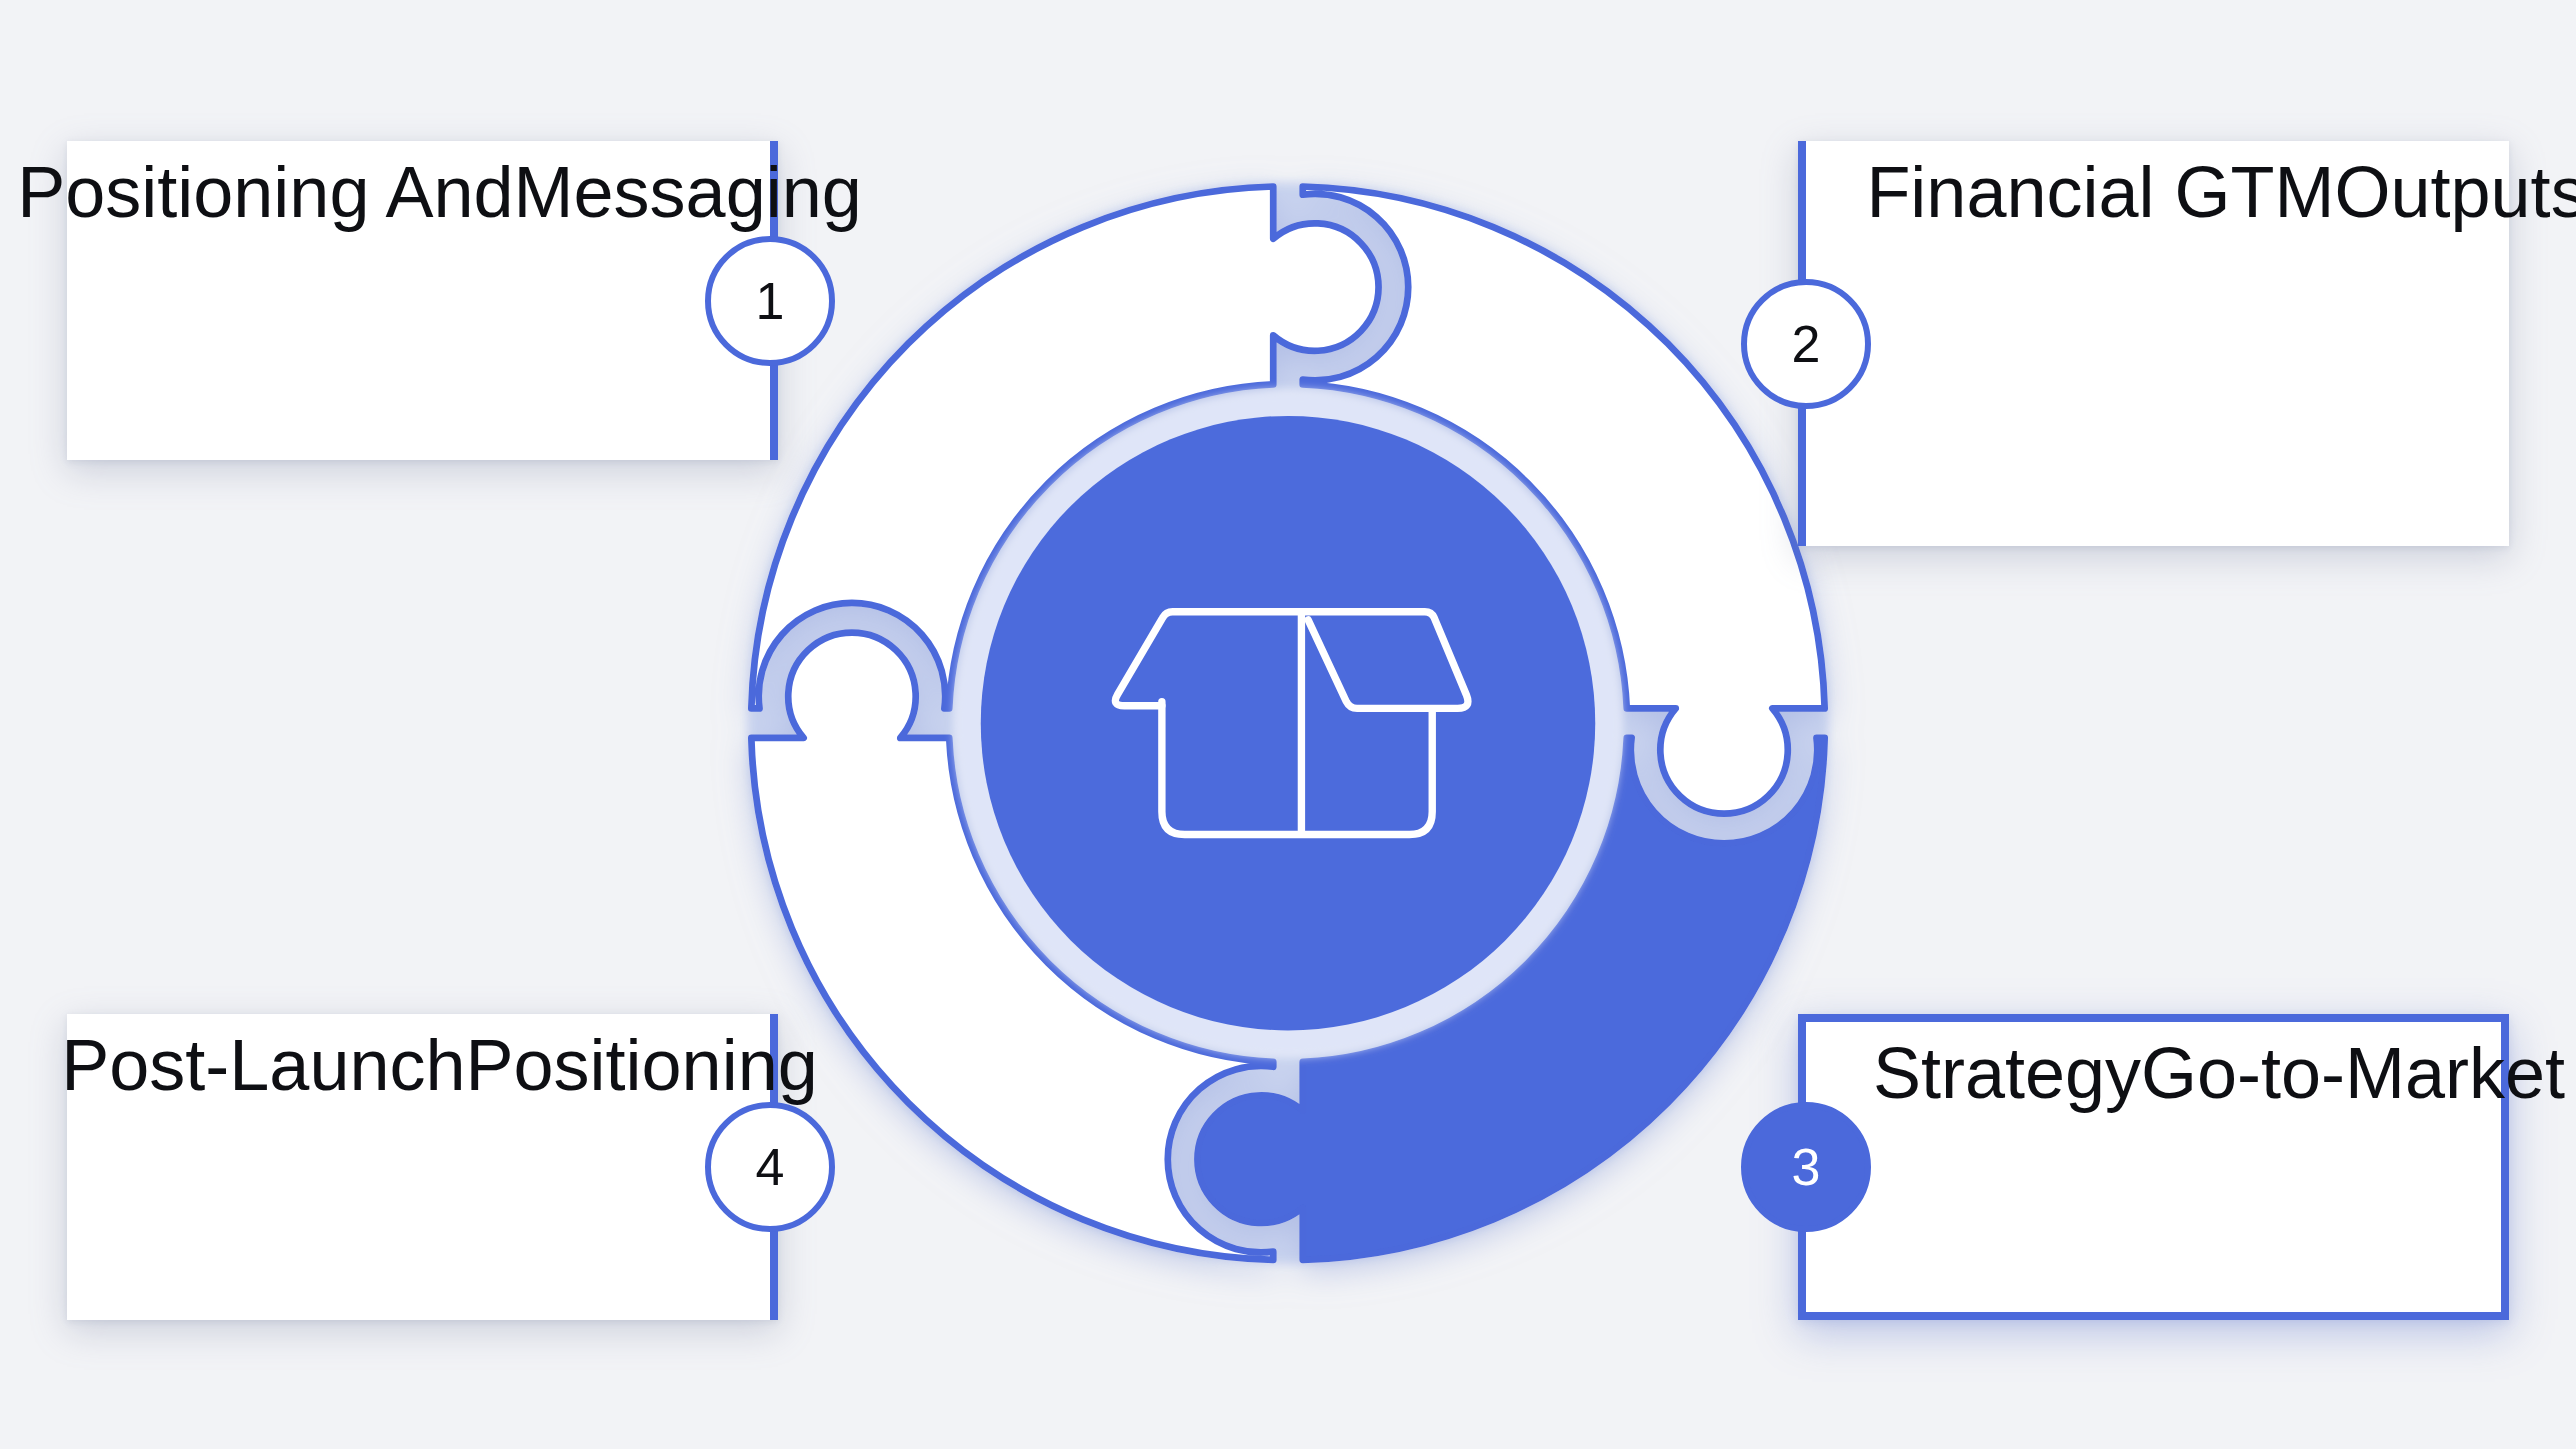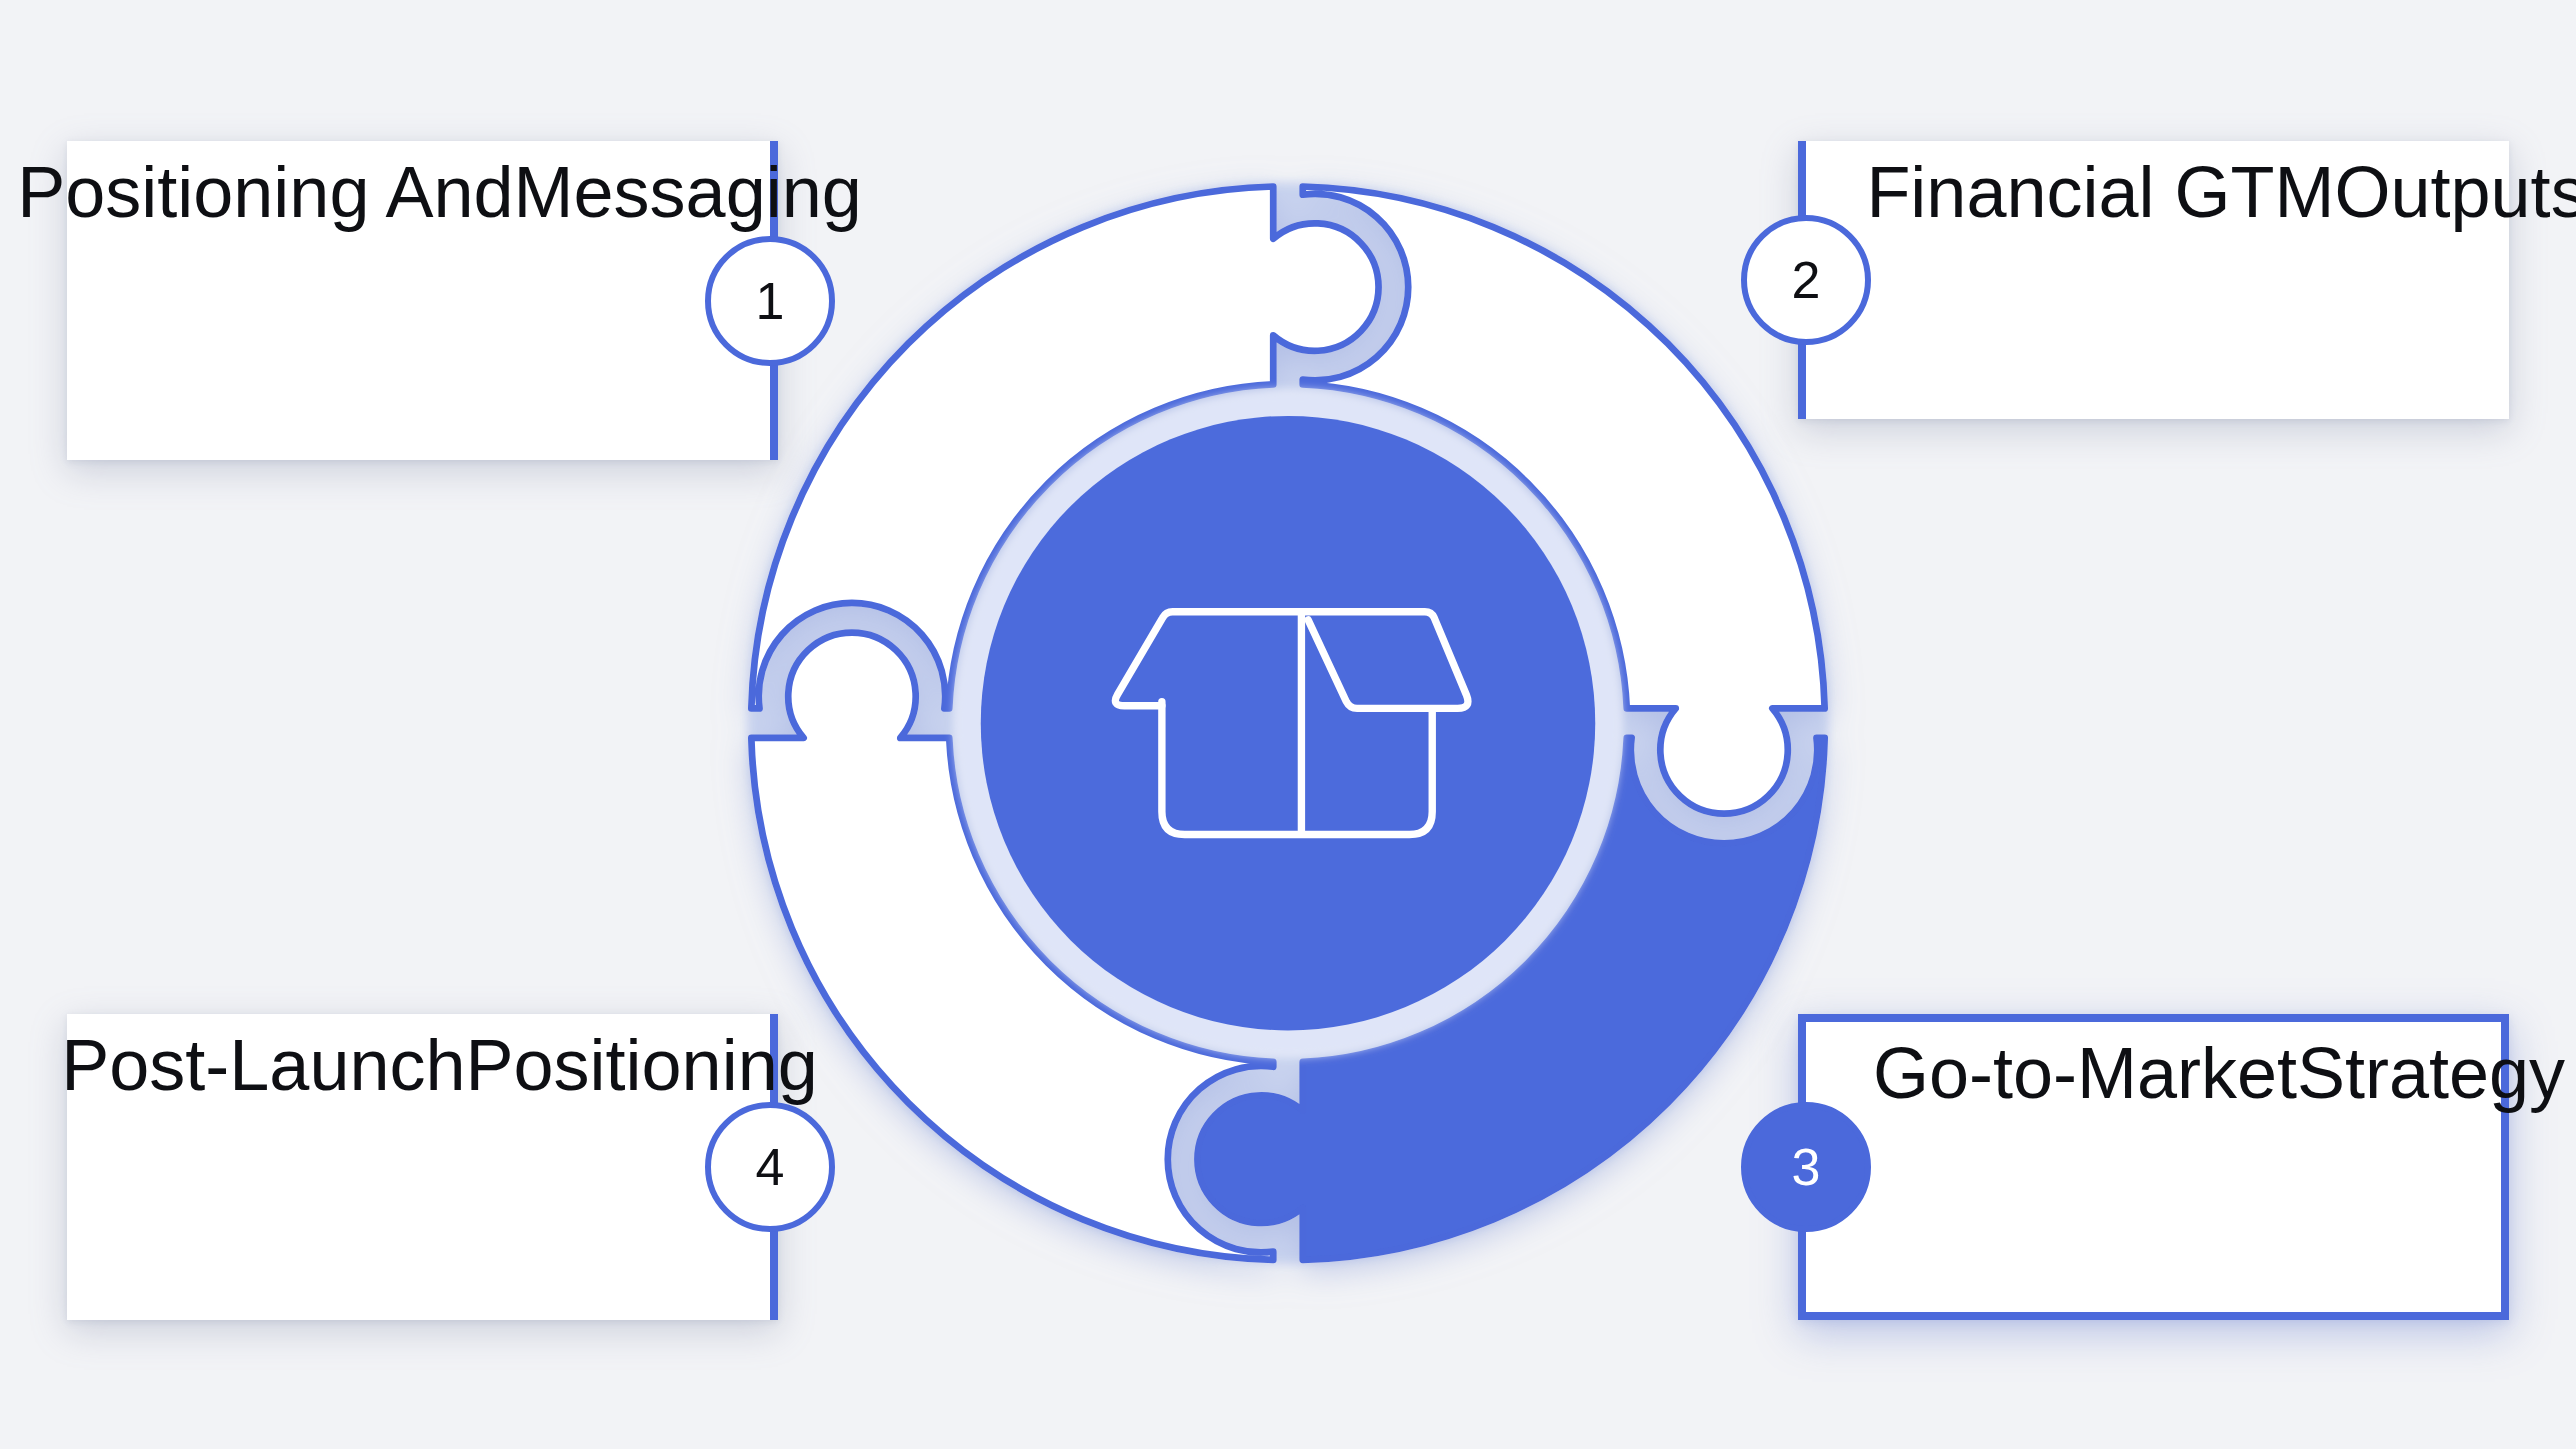--- a/index.html
+++ b/index.html
@@ -19,21 +19,21 @@
     position:absolute;background:var(--card-bg);z-index:2;
     box-shadow:0 10.7px 34px rgba(126,136,168,.33), 0 2px 6.7px rgba(126,136,168,.18);
   }
   .card-text{display:flex;flex-direction:row;justify-content:center;height:100%;}
   .card-text span{
     display:block;font-size:72px;line-height:102px;font-weight:500;
     letter-spacing:0;color:var(--text);white-space:nowrap;
   }
   .c1{left:67px;top:141px;width:711px;height:319px;border-right:8px solid var(--accent);}
   .c1 .card-text{padding-left:42px;}
-  .c2{left:1798px;top:141px;width:711px;height:278px;border-left:8px solid var(--accent);}
+  .c2{left:1798px;top:141px;width:711px;height:405px;border-left:8px solid var(--accent);}
   .c2 .card-text{padding-left:138px;}
   .c3{left:1798px;top:1014px;width:711px;height:306px;border:8px solid var(--accent);
       box-shadow:0 13.4px 40px rgba(120,140,210,.45), 0 2.7px 9.4px rgba(120,140,210,.22);}
   .c3 .card-text{padding-left:131px;}
   .c4{left:67px;top:1014px;width:711px;height:306px;border-right:8px solid var(--accent);}
   .c4 .card-text{padding-left:42px;text-align:right;}
   .badge{
     position:absolute;width:130px;height:130px;border-radius:50%;
     background:#ffffff;border:6.7px solid var(--accent);
     display:flex;align-items:center;justify-content:center;
@@ -82,22 +82,22 @@
 <div class="card c2">
   <div class="card-text">
     <span>Financial GTM</span>
     <span>Outputs</span>
   </div>
   <div class="badge left">2</div>
 </div>
 
 <div class="card c3">
   <div class="card-text">
+    <span>Strategy</span>
     <span>Go-to-Market</span>
-    <span>Strategy</span>
   </div>
   <div class="badge left active">3</div>
 </div>
 
 <div class="card c4">
   <div class="card-text">
     <span>Post-Launch</span>
     <span>Positioning</span>
   </div>
   <div class="badge right">4</div>

